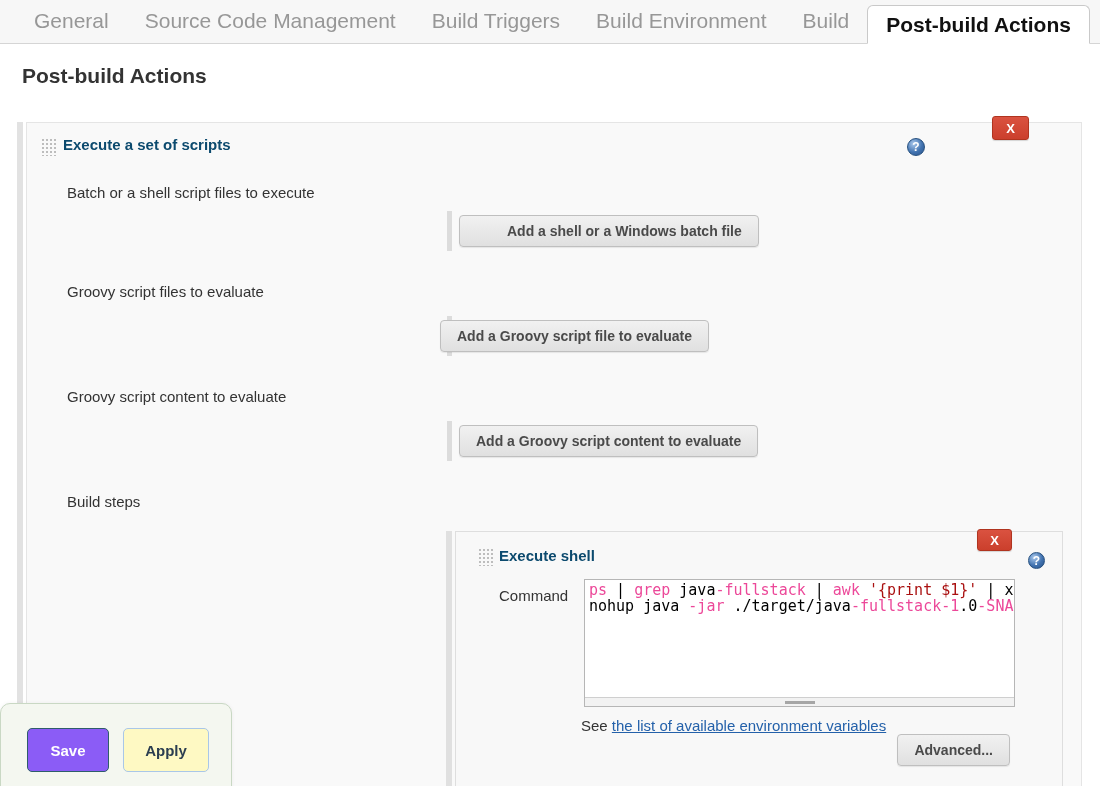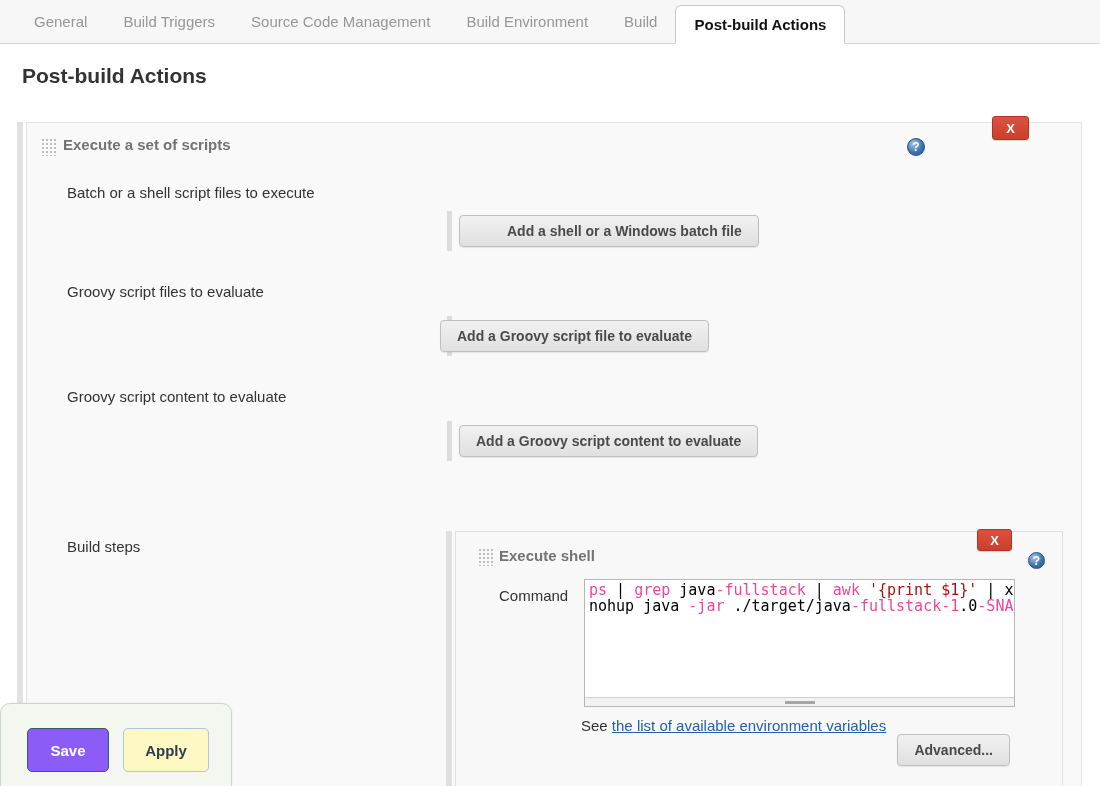--- a/index.html
+++ b/index.html
@@ -10,21 +10,21 @@
   }
 
   
   .tabbar {
     position:absolute; left:0; top:0; width:1100px; height:44px;
     background:#f7f7f7; border-bottom:1px solid #d5d5d5;
     display:flex; align-items:flex-end; padding-left:16px;
   }
   .tab {
     height:44px; display:flex; align-items:center; padding:0 18px;
-    font-size:15px; color:#979797; cursor:pointer; white-space:nowrap;
+    font-size:21px; color:#979797; cursor:pointer; white-space:nowrap;
   }
   .tab.active {
     height:39px; margin-bottom:-1px; background:#fff;
     border:1px solid #c9c9c9; border-bottom:1px solid #fff;
     border-radius:6px 6px 0 0; color:#111; font-weight:bold;
   }
 
   
   .page-heading {
     position:absolute; left:22px; top:64px; font-size:21px; font-weight:bold; color:#333;
@@ -37,21 +37,21 @@
   .panel {
     position:absolute; background:#f9f9f9; border:1px solid #e5e5e5;
   }
   .outer-panel { left:26px; top:122px; width:1056px; height:700px; }
 
   .drag-handle {
     position:absolute; width:15px; height:18px;
     background-image:radial-gradient(#bdbdbd 1px, transparent 1.2px);
     background-size:4px 4px; background-position:0 0; cursor:move;
   }
-  .section-title { position:absolute; font-size:15px; font-weight:bold; color:#737373; }
+  .section-title { position:absolute; font-size:15px; font-weight:bold; color:#0c4a6e; }
   .help-icon {
     position:absolute; width:18px; height:18px; border-radius:50%;
     background:radial-gradient(circle at 35% 30%, #a9c8ec, #4273b0 55%, #28528a);
     border:1px solid #26507f; color:#fff; font-size:12px; font-weight:bold;
     display:flex; align-items:center; justify-content:center; cursor:pointer;
   }
   .close-btn {
     position:absolute; width:37px; height:24px; border-radius:3px;
     background:linear-gradient(#da5240, #cb3f2c); border:1px solid #b0341f;
     color:#fff; font-size:13px; font-weight:bold;
@@ -115,22 +115,22 @@
     display:flex; align-items:center; justify-content:center; cursor:pointer;
   }
 </style>
 </head>
 <body>
 
 <div class="screen">
 
   <div class="tabbar">
     <div class="tab">General</div>
+    <div class="tab">Source Code Management</div>
     <div class="tab">Build Triggers</div>
-    <div class="tab">Source Code Management</div>
     <div class="tab">Build Environment</div>
     <div class="tab">Build</div>
     <div class="tab active">Post-build Actions</div>
   </div>
 
   <div class="page-heading">Post-build Actions</div>
 
   <div class="outer-strip"></div>
   <div class="panel outer-panel">
 
@@ -144,21 +144,21 @@
     <button class="jbtn" style="left:432px; top:92px;padding-left:47px;">Add a shell or a Windows batch file</button>
 
     <div class="field-label" style="left:40px; top:160px;">Groovy script files to evaluate</div>
     <div class="insert-bar" style="left:420px; top:193px; height:40px;"></div>
     <button class="jbtn" style="left:413px; top:197px;text-align:center;">Add a Groovy script file to evaluate</button>
 
     <div class="field-label" style="left:40px; top:265px;">Groovy script content to evaluate</div>
     <div class="insert-bar" style="left:420px; top:298px; height:40px;"></div>
     <button class="jbtn" style="left:432px; top:302px;">Add a Groovy script content to evaluate</button>
 
-    <div class="field-label" style="left:40px; top:370px;margin-top:45px;">Build steps</div>
+    <div class="field-label" style="left:40px; top:370px;">Build steps</div>
   </div>
 
   <div class="nested-strip"></div>
   <div class="panel nested-panel">
     <div class="drag-handle" style="left:22px; top:16px;"></div>
     <div class="section-title" style="left:43px; top:15px;">Execute shell</div>
     <div class="close-btn" style="right:50px; top:-3px; width:35px; height:22px;">X</div>
     <div class="help-icon" style="left:572px; top:20px; width:17px; height:17px;">?</div>
 
     <div class="field-label" style="left:43px; top:55px;text-align:center;">Command</div>

